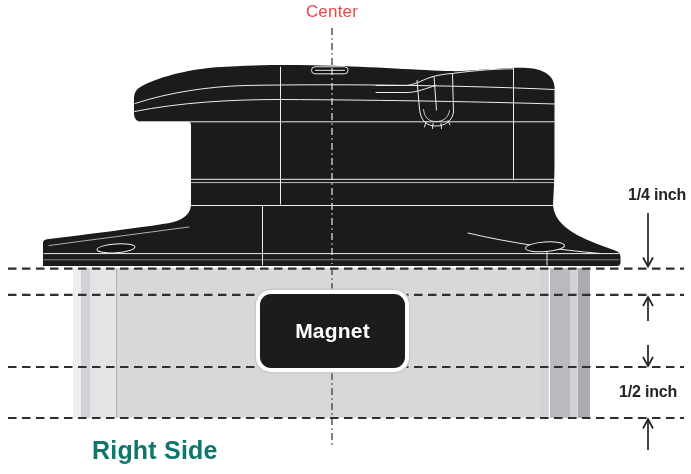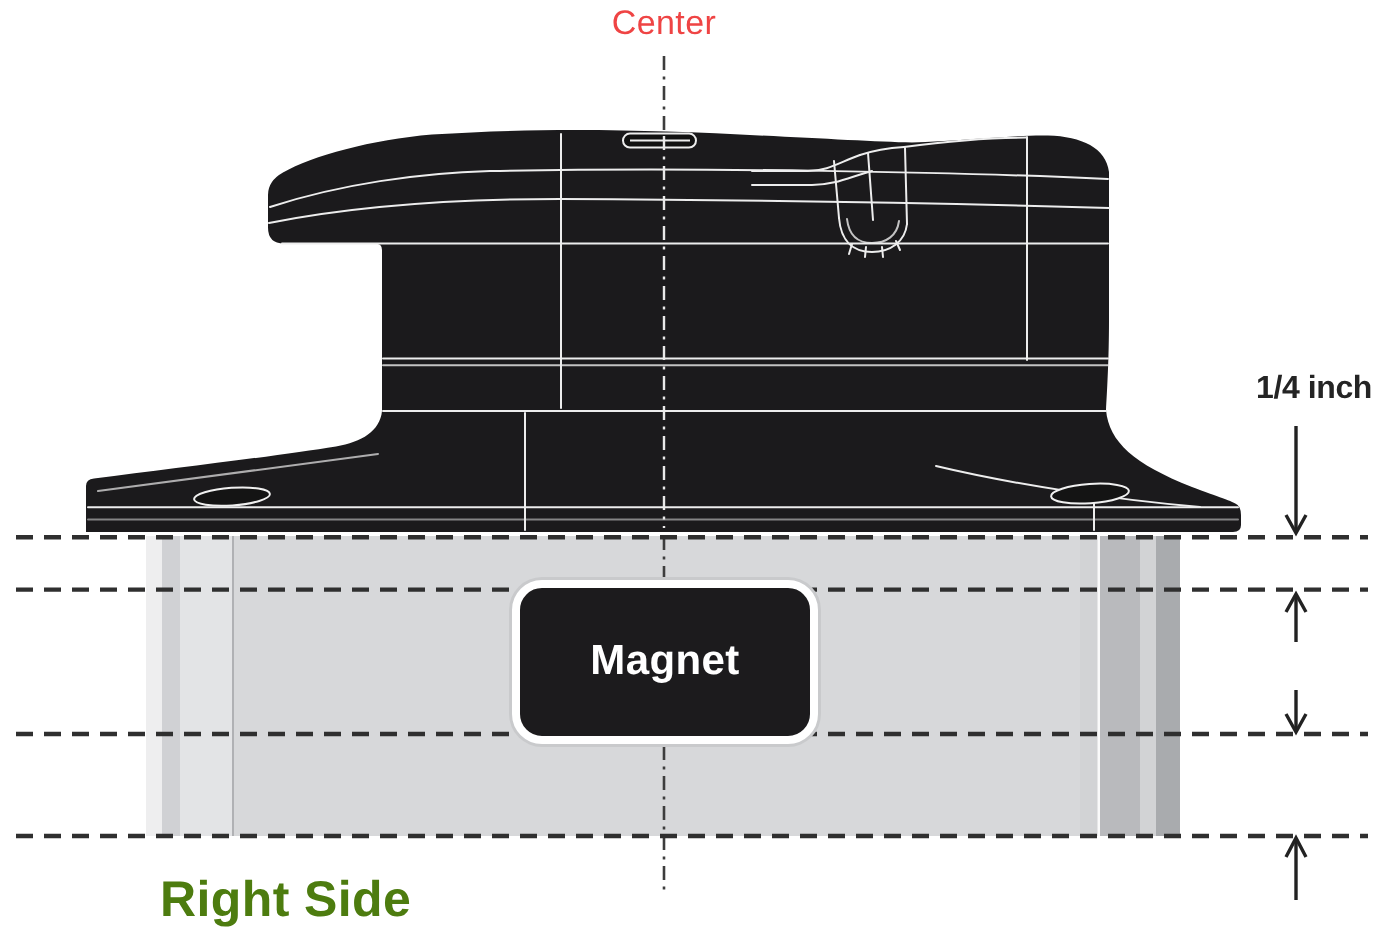--- a/index.html
+++ b/index.html
@@ -9,21 +9,21 @@
     background:#ffffff;
     font-family:"Liberation Sans","DejaVu Sans",sans-serif;
     overflow:hidden;
   }
   .stage svg{position:absolute;left:0;top:0;}
   .lbl{position:absolute;color:#ef4444;white-space:nowrap;}
   .lbl-center{left:284px;top:2px;width:96px;text-align:center;font-size:17px;font-weight:400;letter-spacing:.2px;}
   .lbl-dim{width:84px;text-align:center;font-size:16px;font-weight:700;letter-spacing:-.2px;color:#242424;}
   .lbl-quarter{left:615px;top:186px;}
   .lbl-half{left:606px;top:383px;}
-  .lbl-side{left:80px;top:436px;font-size:25px;font-weight:700;color:#4d7c0f;letter-spacing:.2px;}
+  .lbl-side{left:92px;top:436px;font-size:25px;font-weight:700;color:#0f766e;letter-spacing:.2px;}
   .magnet-badge{
     position:absolute;left:256px;top:290px;width:145px;height:74px;
     background:#1c1b1d;border:4px solid #ffffff;border-radius:15px;
     box-shadow:0 0 0 1.5px #c9cacc;
     display:flex;align-items:center;justify-content:center;
   }
   .magnet-badge span{color:#ffffff;font-size:21px;font-weight:700;letter-spacing:.2px;}
 </style>
 </head>
 <body>
@@ -139,19 +139,20 @@
       </g>
       <g>
         <path d="M648,419.5 L648,450"></path>
           <path d="M643,428.5 L648,419 L653,428.5"></path>
       </g>
     </g>
   </svg>
 
   <div class="lbl lbl-center">Center</div>
   <div class="lbl lbl-dim lbl-quarter">1/4 inch</div>
+  <div class="lbl lbl-dim lbl-half">1/2 inch</div>
   <div class="lbl lbl-side">Right Side</div>
 
   <div class="magnet-badge">
     <span>Magnet</span>
   </div>
 
 </div>
 
 </body></html>

